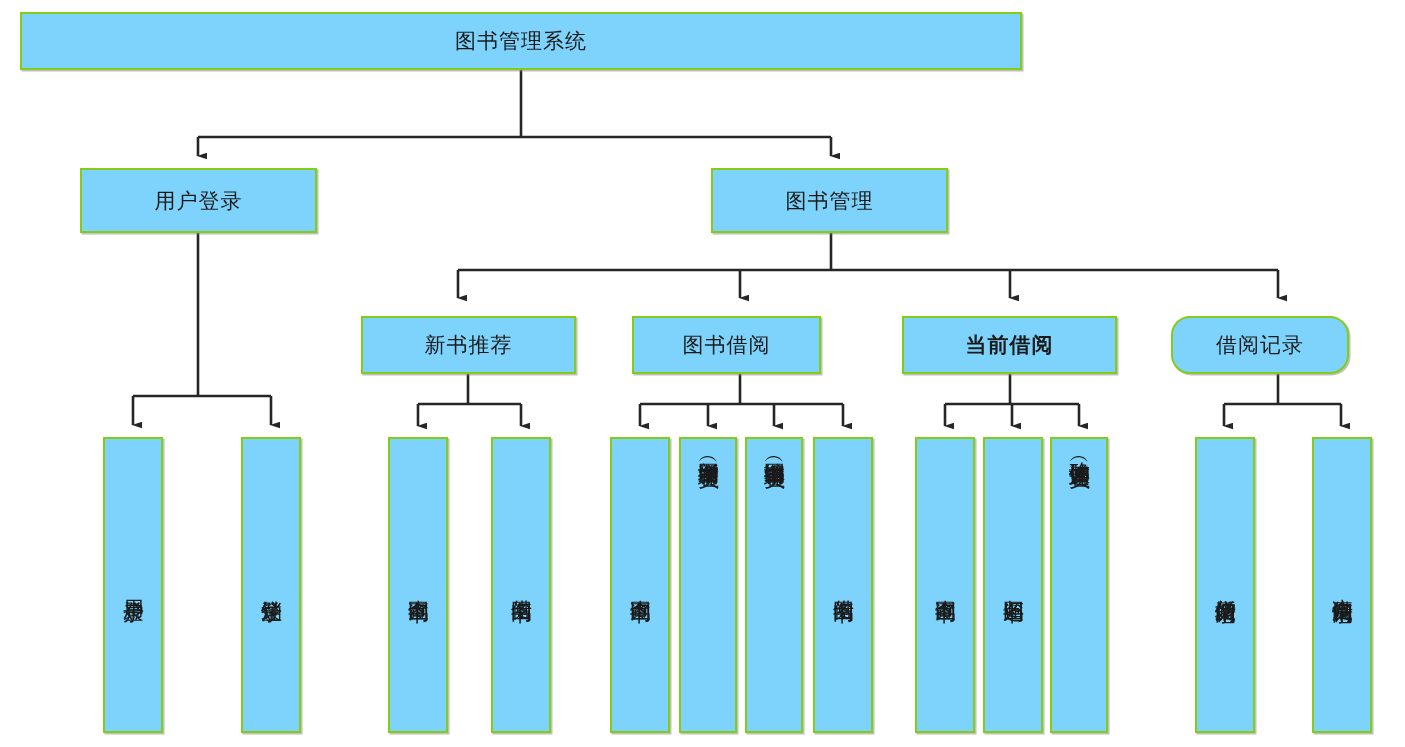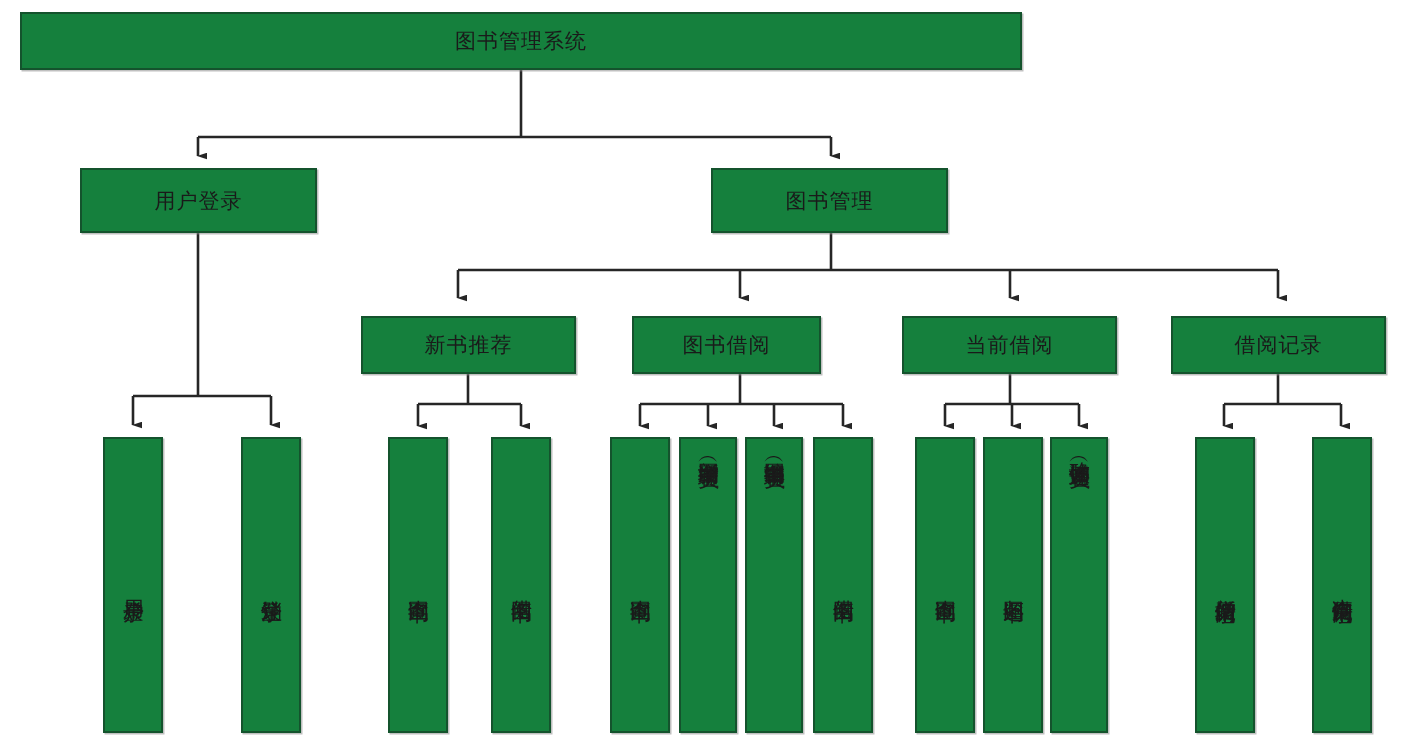--- a/index.html
+++ b/index.html
@@ -22,22 +22,22 @@
     position: absolute;
     left: 0;
     top: 0;
     width: 1405px;
     height: 747px;
     pointer-events: none;
   }
   .node {
     position: absolute;
     box-sizing: border-box;
-    background: #15803d;
-    border: 2px solid #14532d;
+    background: #7dd3fc;
+    border: 2px solid #84cc16;
     box-shadow: 1.5px 1.5px 0 rgba(140,140,140,0.55);
     display: flex;
     align-items: center;
     justify-content: center;
     color: #1a1a1a;
   }
   .node.horizontal .node-label {
     writing-mode: horizontal-tb;
     font-size: 21px;
     line-height: 1.1;
@@ -136,24 +136,24 @@
   <div class="node horizontal" style="left:711px; top:168px; width:237px; height:65px;">
     <span class="node-label">图书管理</span>
   </div>
 
   <div class="node horizontal" style="left:361px; top:316px; width:215px; height:58px;">
     <span class="node-label">新书推荐</span>
   </div>
   <div class="node horizontal" style="left:632px; top:316px; width:189px; height:58px;">
     <span class="node-label">图书借阅</span>
   </div>
-  <div class="node horizontal" style="left:902px; top:316px; width:215px; height:58px;">
+  <div class="node horizontal" style="left:902px; top:316px; width:215px; height:58px;font-weight:bold;">
     <span class="node-label">当前借阅</span>
   </div>
-  <div class="node horizontal" style="left:1171px; top:316px; width:215px; height:58px;">
+  <div class="node horizontal" style="left:1171px; top:316px; width:178px; height:58px;border-radius:19px;">
     <span class="node-label">借阅记录</span>
   </div>
 
   <div class="node vertical centered" style="left:103px; top:437px; width:60px; height:296px;">
     <span class="node-label">用户登录</span>
   </div>
   <div class="node vertical centered" style="left:241px; top:437px; width:60px; height:296px;">
     <span class="node-label">注销登录</span>
   </div>
 

